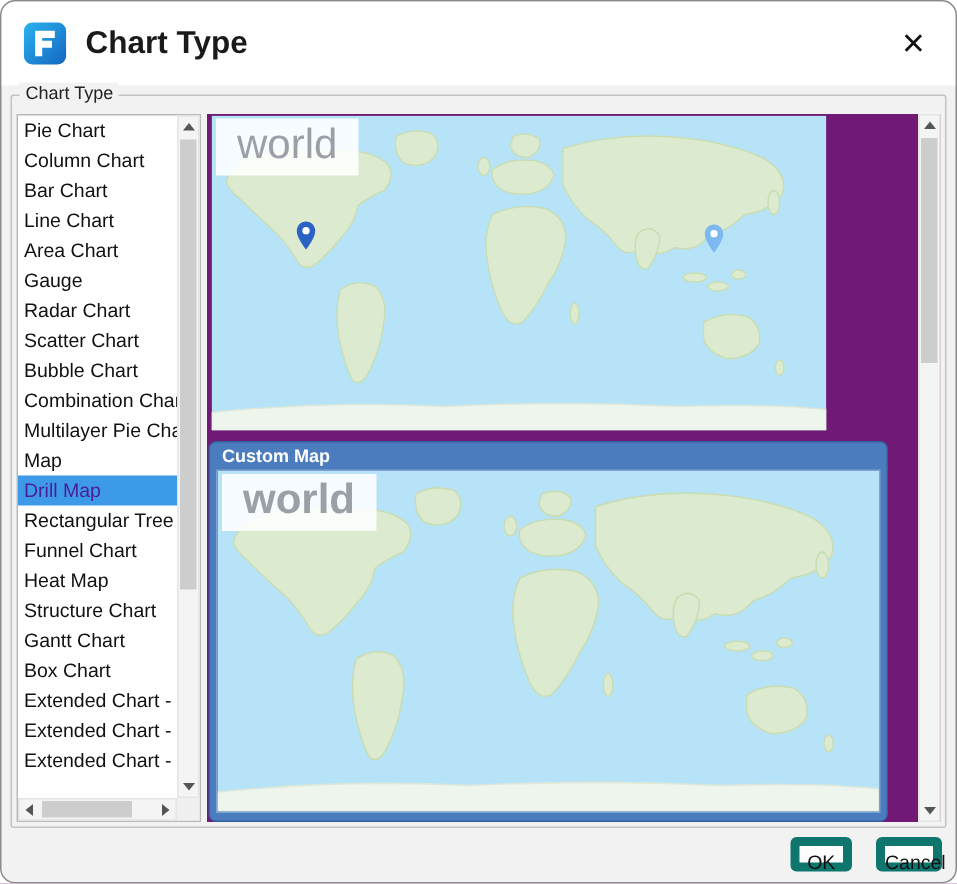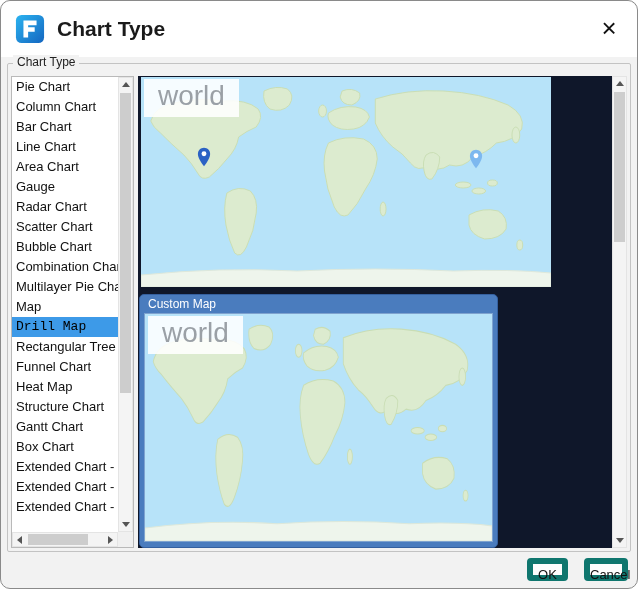--- a/index.html
+++ b/index.html
@@ -39,21 +39,21 @@
     background:#ffffff; border:1px solid #b9b9b9;
   }
   .list-items {
     position:absolute; left:0; top:0; right:15px; bottom:15px; overflow:hidden;
   }
   .list-item {
     height:20px; line-height:20px; padding-left:4px;
     font-size:13px; color:#111; white-space:nowrap; overflow:hidden;
     cursor:default;
   }
-  .list-item.selected { background:var(--selection-blue,#3d9ae8); color:#000000;font-family:Liberation Mono, monospace; }
+  .list-item.selected { background:var(--selection-blue,#3d9ae8); color:#4c1d95; }
   
   .sb { background:#f4f4f4; border:1px solid #e4e4e4; }
   .sb-v { position:absolute; width:15px; }
   .sb-h { position:absolute; height:15px; }
   .sb-btn {
     position:absolute; width:13px; height:13px;
     display:flex; align-items:center; justify-content:center; cursor:pointer;
   }
   .sb-thumb { position:absolute; background:#cdcdcd; cursor:pointer; }
   .tri { width:0; height:0; }
@@ -63,42 +63,43 @@
   .tri-right{ border-top:4px solid transparent; border-bottom:4px solid transparent; border-left:5px solid #555; }
   .sb-corner { position:absolute; right:0; bottom:0; width:15px; height:15px; background:#f0f0f0; }
   
   .list-sb-v { right:0; top:0; bottom:15px; }
   .list-sb-v .sb-thumb { left:1px; right:1px; top:15px; height:300px; }
   .list-sb-h { left:0; bottom:0; right:15px; }
   .list-sb-h .sb-thumb { top:1px; bottom:1px; left:15px; width:60px; }
   
   .preview {
     position:absolute; left:130px; top:12px; right:3px; bottom:3px;
-    background:#0f172a;
+    background:#701a75;
   }
   .preview-sb-v { right:0; top:0; bottom:0; }
   .preview-sb-v .sb-thumb { left:1px; right:1px; top:15px; height:150px; }
   .map-frame {
     position:absolute; left:3px; top:1px; width:410px; height:210px;
     overflow:hidden; cursor:pointer;
   }
   .mapsvg { display:block; width:100%; height:100%; }
   .watermark {
     position:absolute; left:3px; top:2px;
     background:rgba(255,255,255,0.88);
     color:var(--watermark-text,#9aa0a6);
     font-size:28px; padding:2px 14px 5px 14px; line-height:1.1;
   }
   .pin { position:absolute; width:14px; height:20px; }
   .pin svg { display:block; width:100%; height:100%; }
   
   .custom-panel {
-    position:absolute; left:1px; top:218px; width:359px; height:254px;
+    position:absolute; left:1px; top:218px; width:453px; height:254px;
     background:var(--panel-blue,#4a7cbe); border:1px solid #35609f; border-radius:5px;
     cursor:pointer;
+    font-weight:bold;
   }
   .custom-panel-title {
     position:absolute; left:8px; top:2px; font-size:12px; color:#ffffff; line-height:14px;
   }
   .custom-map {
     position:absolute; left:4px; right:4px; top:18px; bottom:5px;
     overflow:hidden; border:1px solid #7fa3cf;
   }
   
   .btn {

